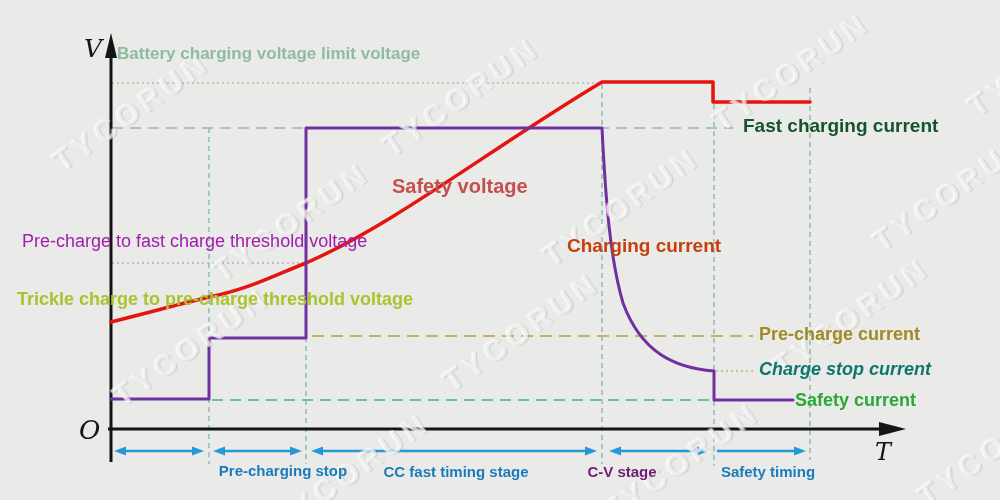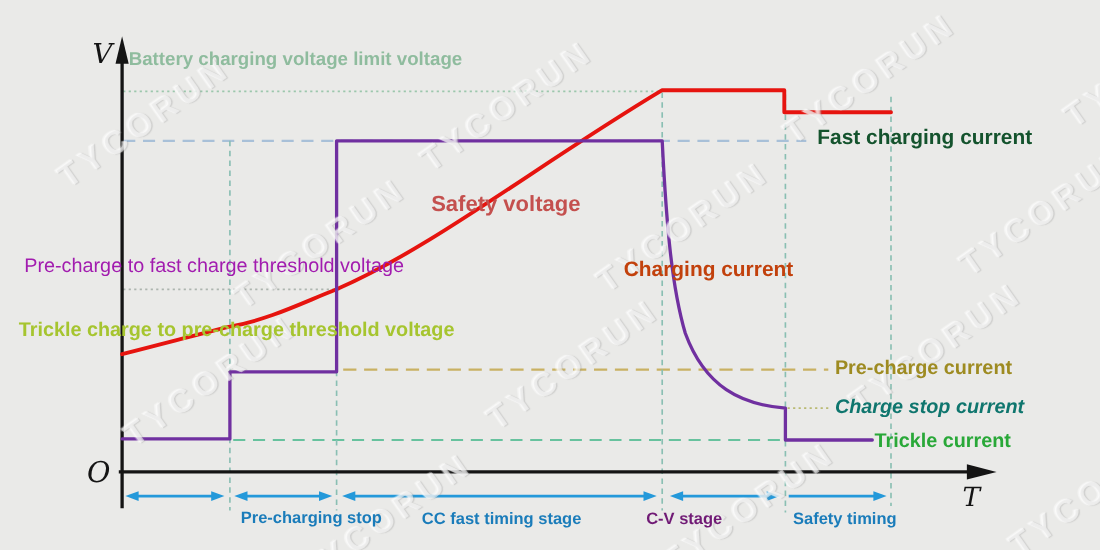--- a/index.html
+++ b/index.html
@@ -82,21 +82,21 @@
   <div class="axl" style="left:875px;top:440px;font-size:24px;">T</div>
 
   <div class="lbl" style="left: 117px; top: 45px; font-size: 17px; font-weight: 600; color: rgb(143, 188, 158);">Battery charging voltage limit voltage</div>
   <div class="lbl" style="left: 743px; top: 116px; font-size: 19px; color: #14532d;">Fast charging current</div>
   <div class="lbl" style="left: 392px; top: 176px; font-size: 20px; color: rgb(196, 80, 78);">Safety voltage</div>
   <div class="lbl" style="left: 22px; top: 232px; font-size: 18px; font-weight: 400; color: #a21caf;">Pre-charge to fast charge threshold voltage</div>
   <div class="lbl" style="left: 567px; top: 236px; font-size: 19px; color: #c2410c;">Charging current</div>
   <div class="lbl" style="left: 17px; top: 290px; font-size: 18px; font-weight: 600; color: rgb(166, 197, 47); text-align: center;">Trickle charge to pre-charge threshold voltage</div>
   <div class="lbl" style="left: 759px; top: 325px; font-size: 18px; color: rgb(158, 139, 33);">Pre-charge current</div>
   <div class="lbl" style="left: 759px; top: 360px; font-size: 18px; color: #0f766e; font-style: italic;">Charge stop current</div>
-  <div class="lbl" style="left: 795px; top: 391px; font-size: 18px; color: rgb(41, 168, 56);">Trickle current</div>
+  <div class="lbl" style="left: 795px; top: 391px; font-size: 18px; color: rgb(41, 168, 56);">Safety current</div>
 
   <div class="stage-lbl" style="left: 148px; top: 463px; color: rgb(26, 124, 186); margin-top: 45px;">Trickle charging stage</div>
   <div class="stage-lbl" style="left: 283px; top: 463px; color: rgb(26, 124, 186);">Pre-charging stop</div>
   <div class="stage-lbl" style="left: 456px; top: 464px; color: rgb(26, 124, 186);">CC fast timing stage</div>
   <div class="stage-lbl" style="left: 622px; top: 464px; color: #701a75;">C-V stage</div>
   <div class="stage-lbl" style="left: 768px; top: 464px; color: rgb(26, 124, 186);">Safety timing</div>
 
 </div>
 
 </body></html>

